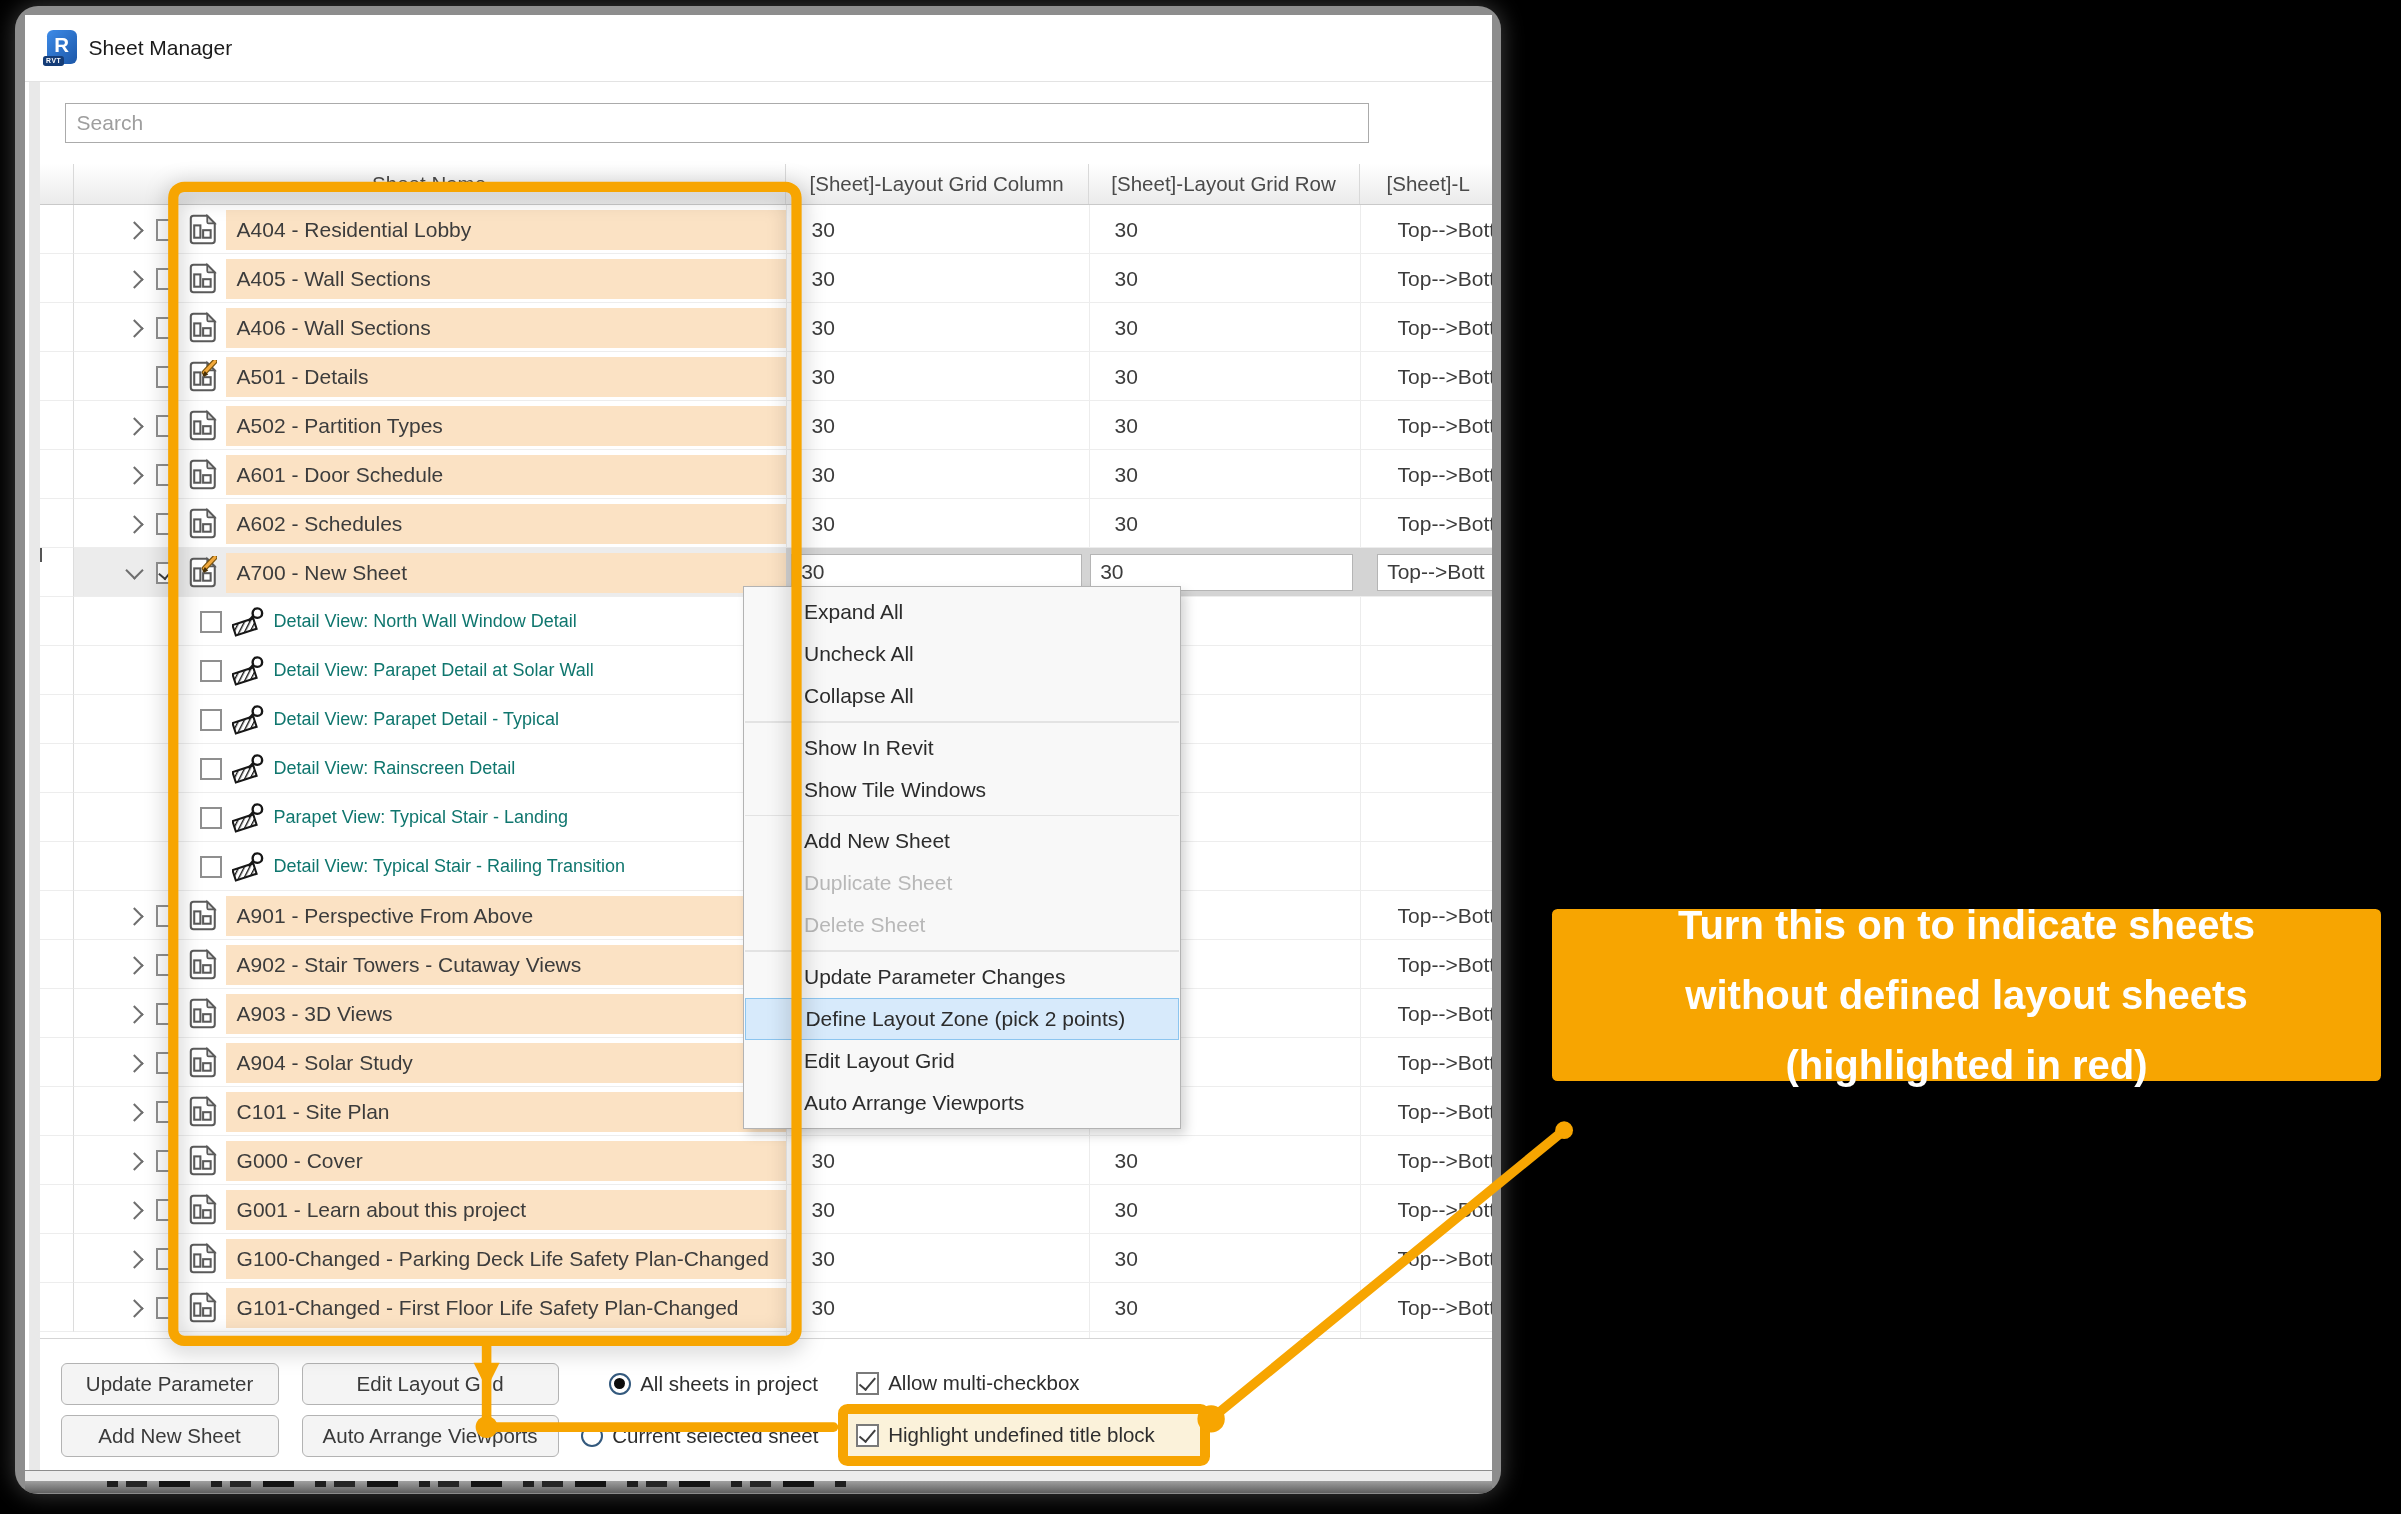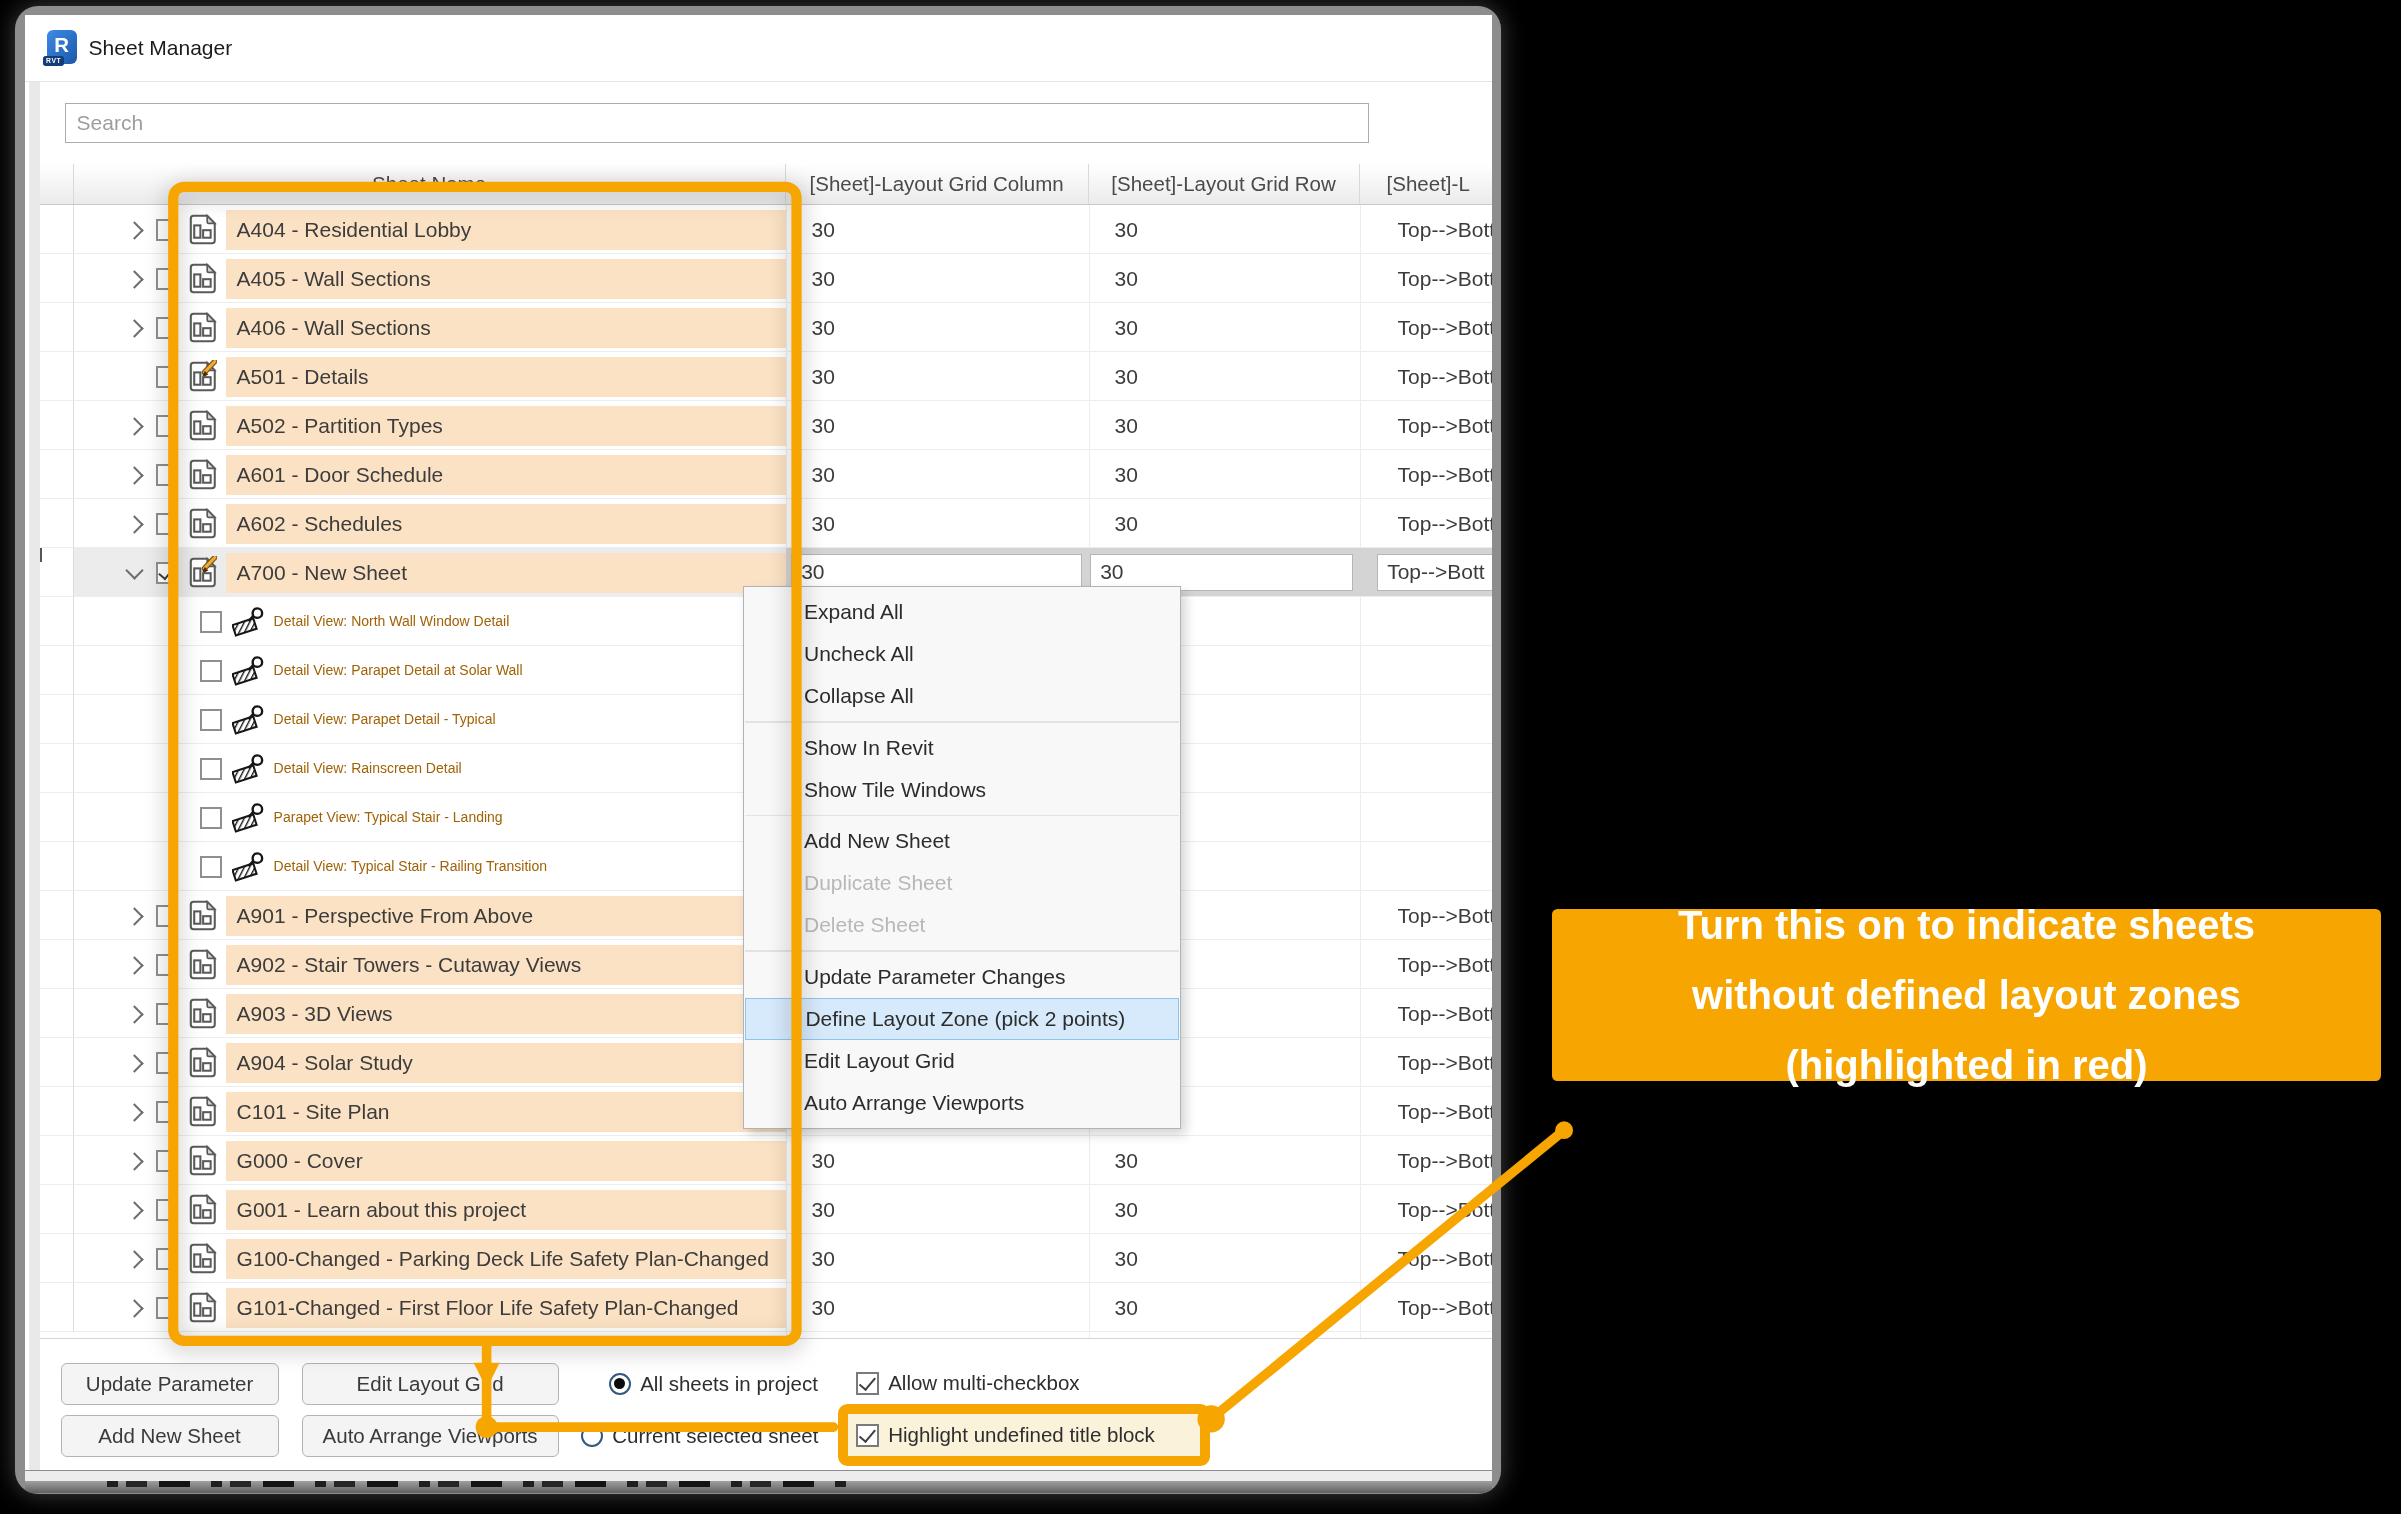--- a/index.html
+++ b/index.html
@@ -58,21 +58,21 @@
   .cb{width:22px;height:22px;background:#fff;border:2.1px solid #8f8f8f;box-sizing:border-box;left:116px;top:13.7px;}
   .cb.checked::after{content:"";position:absolute;left:4.8px;top:0.7px;width:6.8px;height:13px;
     border-right:2.7px solid #3f3f3f;border-bottom:2.7px solid #3f3f3f;transform:rotate(40deg);}
   .cb.vcb{left:160px;}
 
   .icon{left:146px;top:7.5px;width:31.5px;height:33px;}
   .vicon{left:192px;top:9.6px;width:33px;height:30px;}
 
   .namecell{left:186px;top:4.8px;width:560px;height:40px;background:var(--peach);}
   .nt{display:block;padding-left:11px;line-height:40px;font-size:21px;color:#3c3c3c;white-space:nowrap;overflow:hidden;}
-  .vt{left:234px;top:0;line-height:49px;font-size:14px;color:#a16207;white-space:nowrap;}
+  .vt{left:234px;top:0;line-height:49px;font-size:18px;color:#0f766e;white-space:nowrap;}
 
   .val{top:0;line-height:49px;font-size:21px;color:#3c3c3c;white-space:nowrap;}
   .v1{left:772px;} .v2{left:1075px;} .v3{left:1358px;}
   .inp{top:6.2px;height:37px;background:#fff;border:1.4px solid #b5b5b5;box-sizing:border-box;
     font-size:21px;color:#3c3c3c;line-height:34px;padding-left:9.6px;white-space:nowrap;}
   .in1{left:751px;width:291px;} .in2{left:1050px;width:263px;} .in3{left:1337px;width:178px;}
 
   
   .btn{position:absolute;background:#f4f4f4;border:1.4px solid #b3b3b3;box-sizing:border-box;
     font-size:20.5px;color:#3a3a3a;display:flex;align-items:center;justify-content:center;border-radius:6px;}
@@ -631,21 +631,21 @@
       <div class="mi disabled">Delete Sheet</div>
       <div class="msep"></div>
       <div class="mi">Update Parameter Changes</div>
       <div class="mi hl">Define Layout Zone (pick 2 points)</div>
       <div class="mi">Edit Layout Grid</div>
       <div class="mi">Auto Arrange Viewports</div>
     </div>
 
   <div class="callout">
     <div>Turn this on to indicate sheets</div>
-    <div>without defined layout zones</div>
+    <div>without defined layout sheets</div>
     <div>(highlighted in red)</div>
   </div>
 
   <svg class="overlay" viewBox="0 0 3509 2213">
     <g stroke="#F7A501" fill="none" style="filter:drop-shadow(0 6px 16px rgba(0,0,0,0.28));">
       <rect x="253" y="273" width="911" height="1687" rx="16" stroke-width="15"></rect>
     </g>
     <g stroke="#F7A501" stroke-width="14" stroke-linecap="round" fill="none">
       <line x1="711" y1="1962" x2="711" y2="2086"></line>
       <line x1="711" y1="2086" x2="1218" y2="2086"></line>

